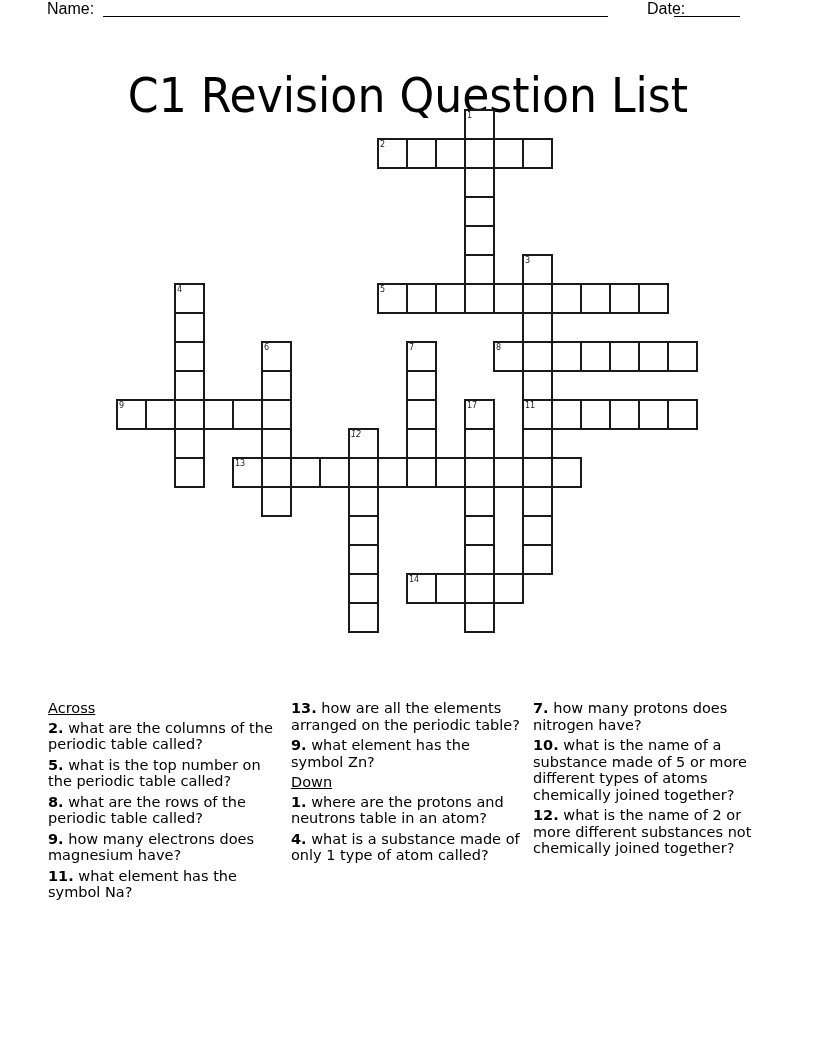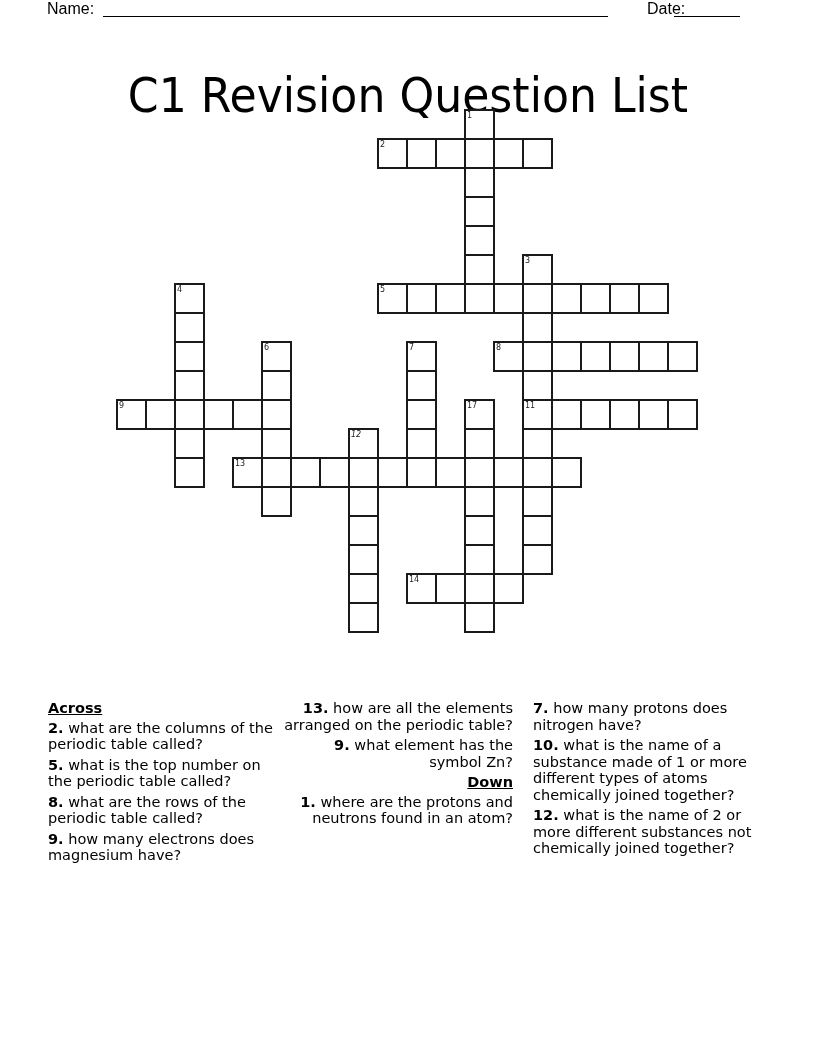--- a/index.html
+++ b/index.html
@@ -8,23 +8,23 @@
     .name-label { position: absolute; left: 47px; top: 0px; }
     .name-line { position: absolute; left: 103px; top: 16px; width: 505px; border-bottom: 1px solid #000; }
     .date-label { position: absolute; left: 627px; top: 0px; margin-left: 20px; }
     .date-line { position: absolute; left: 674px; top: 16px; width: 66px; border-bottom: 1px solid #000; }
     .title { position: absolute; top: 30px; left: 0; width: 816px; text-align: center; font-family: "DejaVu Sans", sans-serif; font-size: 48px; font-weight: normal; letter-spacing: 0px; line-height: 66px; transform: scaleX(0.92); transform-origin: center; }
     .grid { position: absolute; left: 117px; top: 110px; width: 600px; height: 530px; }
     .cell { position: absolute; width: 29px; height: 29px; box-sizing: border-box; border: 2px solid #1a1a1a; background: #fff; margin-left: -1px; margin-top: -1px; width: 31px; height: 31px; }
     .cell .num { position: absolute; left: 1px; top: 0px; font-family: "DejaVu Sans", sans-serif; font-size: 8px; line-height: 9px; color: #222; }
     .clues { position: absolute; top: 700px; font-family: "DejaVu Sans", sans-serif; font-size: 14.5px; line-height: 16.5px; }
     .clues.c1 { left: 48px; width: 230px; }
-    .clues.c2 { left: 283px; width: 230px; text-align: right; }
+    .clues.c2 { left: 291px; width: 230px; }
     .clues.c3 { left: 533px; width: 240px; }
-    .section-head { font-weight: bold; text-decoration: underline; margin: 0 0 3px 0; }
+    .section-head { font-weight: normal; text-decoration: underline; margin: 0 0 3px 0; }
     .clue { margin: 0 0 4px 0; }
     .clue .cn { font-weight: bold; }
   </style>
 </head>
 <body>
 
 <div class="header-line">
   <span class="name-label">Name:</span>
   <span class="name-line"></span>
   <span class="date-label">Date:</span>
@@ -152,26 +152,28 @@
     <div class="cell" style="left: 319px; top: 464px;"></div>
     <div class="cell" style="left: 377px; top: 464px;"></div>
   </div>
 
 <div class="clues c1">
   <div class="section-head">Across</div>
   <div class="clue"><span class="cn">2.</span> <span>what are the columns of the periodic table called?</span></div>
   <div class="clue"><span class="cn">5.</span> <span>what is the top number on the periodic table called?</span></div>
   <div class="clue"><span class="cn">8.</span> <span>what are the rows of the periodic table called?</span></div>
   <div class="clue"><span class="cn">9.</span> <span>how many electrons does magnesium have?</span></div>
+  <div class="clue"><span class="cn">11.</span> <span>what element has the symbol Na?</span></div>
 </div>
 
 <div class="clues c2">
   <div class="clue"><span class="cn">13.</span> <span>how are all the elements arranged on the periodic table?</span></div>
   <div class="clue"><span class="cn">9.</span> <span>what element has the symbol Zn?</span></div>
   <div class="section-head">Down</div>
-  <div class="clue"><span class="cn">1.</span> <span>where are the protons and neutrons found in an atom?</span></div>
+  <div class="clue"><span class="cn">1.</span> <span>where are the protons and neutrons table in an atom?</span></div>
+  <div class="clue"><span class="cn">4.</span> <span>what is a substance made of only 1 type of atom called?</span></div>
 </div>
 
 <div class="clues c3">
   <div class="clue"><span class="cn">7.</span> <span>how many protons does nitrogen have?</span></div>
-  <div class="clue"><span class="cn">10.</span> <span>what is the name of a substance made of 1 or more different types of atoms chemically joined together?</span></div>
+  <div class="clue"><span class="cn">10.</span> <span>what is the name of a substance made of 5 or more different types of atoms chemically joined together?</span></div>
   <div class="clue"><span class="cn">12.</span> <span>what is the name of 2 or more different substances not chemically joined together?</span></div>
 </div>
 
 </body></html>

